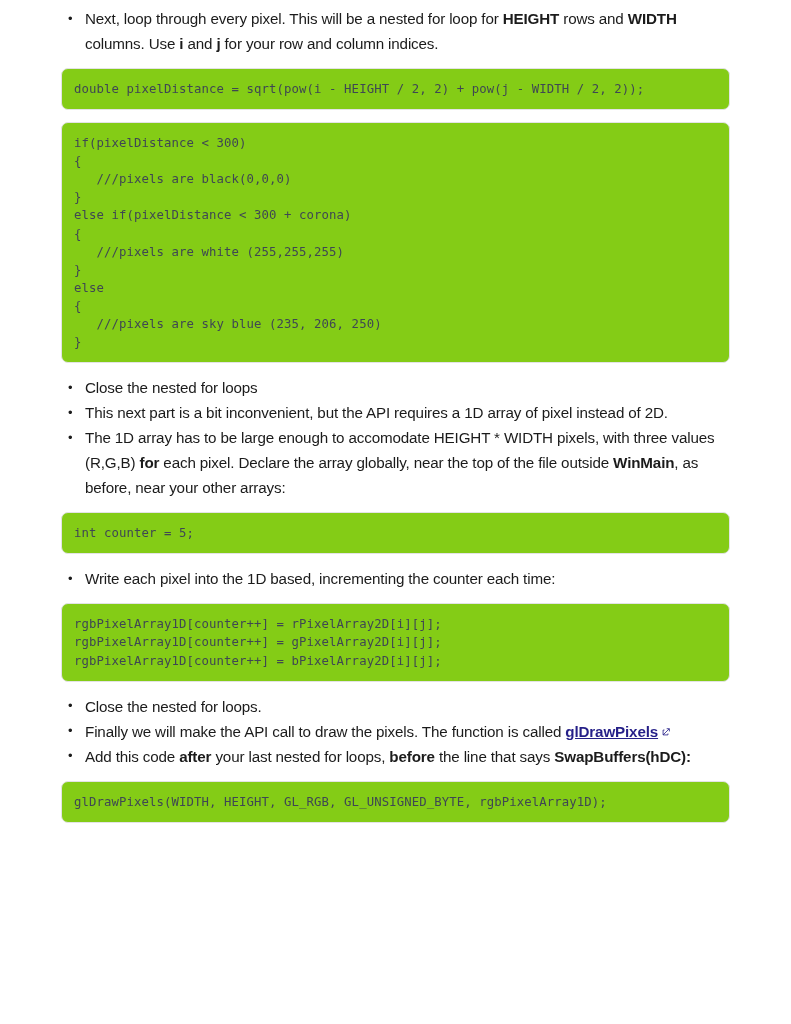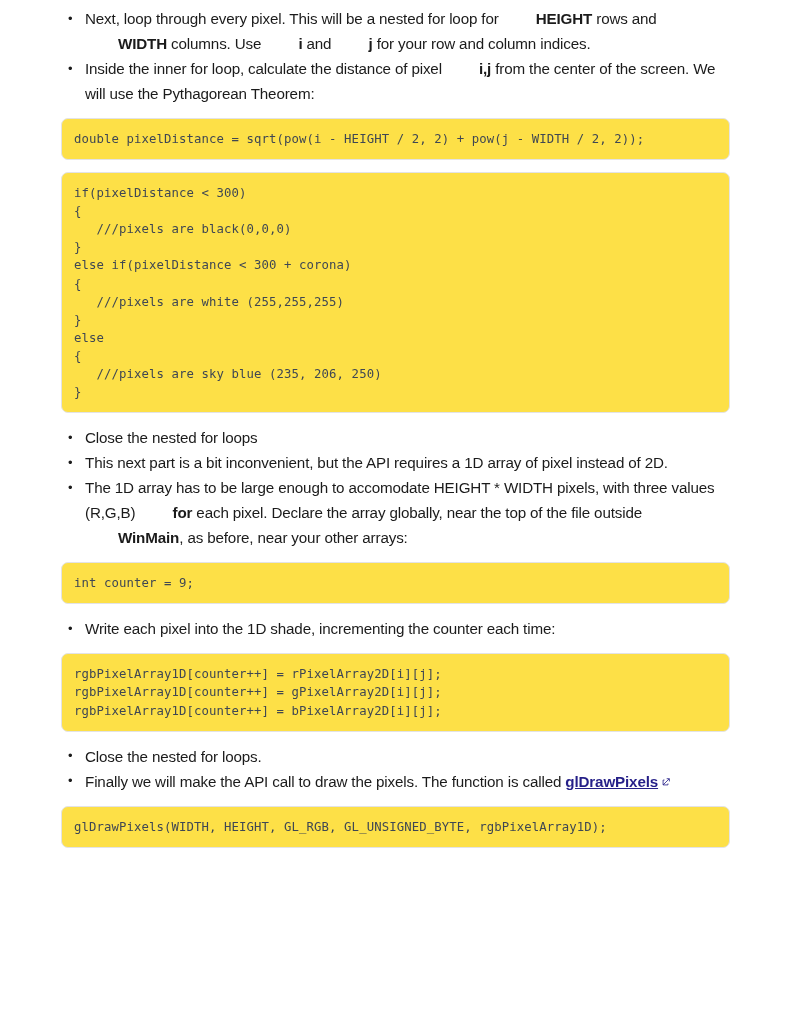--- a/index.html
+++ b/index.html
@@ -41,38 +41,38 @@
   ul.bullets li::before {
     content: "\2022";
     position: absolute;
     left: 7px;
     top: -0.5px;
     font-size: 13px;
     line-height: 25px;
     color: #1b1b1b;
   }
   .codeblock {
-    background: #fde047;
+    background: #84cc16;
     border: 1px solid #e3e3e5;
     border-radius: 7px;
     padding: 11px 12px 11px 12px;
     margin: 12px 0 12px 0;
     box-sizing: border-box;
   }
   .codeblock pre {
     margin: 0;
     font-family: "DejaVu Sans Mono", "Liberation Mono", monospace;
     font-size: 12.3px;
     line-height: 18.1px;
     color: #3f4753;
     white-space: pre;
     overflow: hidden;
     letter-spacing: 0.1px;
   }
-  b, strong { font-weight: bold; margin-left: 33px; }
+  b, strong { font-weight: bold; }
   a.extlink {
     color: #251f88;
     font-weight: bold;
     text-decoration: underline;
   }
   .ext-icon {
     display: inline-block;
     width: 9px;
     height: 9px;
     margin-left: 4px;
@@ -84,23 +84,20 @@
 </style>
 </head>
 <body>
 
 <div class="page">
   <div class="content">
 
     <ul class="bullets">
       <li>
         <span><span>Next, loop through every pixel.  This will be a nested for loop for </span><b>HEIGHT</b><span> rows and </span><b>WIDTH</b><span> columns.  Use </span><b>i</b><span> and </span><b>j</b><span> for your row and column indices.</span></span>
-      </li>
-      <li>
-        <span><span>Inside the inner for loop, calculate the distance of pixel </span><b>i,j</b><span> from the center of the screen.  We will use the Pythagorean Theorem:</span></span>
       </li>
     </ul>
 
     <div class="codeblock">
       <pre>double pixelDistance = sqrt(pow(i - HEIGHT / 2, 2) + pow(j - WIDTH / 2, 2));</pre>
     </div>
 
 
     <div class="codeblock">
       <pre>if(pixelDistance &lt; 300)
@@ -125,46 +122,49 @@
         <span><span>This next part is a bit inconvenient, but the API requires a 1D array of pixel instead of 2D.</span></span>
       </li>
       <li>
         <span><span>The 1D array has to be large enough to accomodate HEIGHT * WIDTH pixels, with three values (R,G,B) </span><b>for</b><span> each pixel.  Declare the array globally, near the top of the file outside </span><b>WinMain</b><span>, as before, near your other arrays:</span></span>
       </li>
     </ul>
 
 
 
     <div class="codeblock">
-      <pre>int counter = 9;</pre>
+      <pre>int counter = 5;</pre>
     </div>
 
     <ul class="bullets">
       <li>
-        <span><span>Write each pixel into the 1D shade, incrementing the counter each time:</span></span>
+        <span><span>Write each pixel into the 1D based, incrementing the counter each time:</span></span>
       </li>
     </ul>
 
     <div class="codeblock">
       <pre>rgbPixelArray1D[counter++] = rPixelArray2D[i][j];
 rgbPixelArray1D[counter++] = gPixelArray2D[i][j];
 rgbPixelArray1D[counter++] = bPixelArray2D[i][j];</pre>
     </div>
 
     <ul class="bullets">
       <li>
         <span><span>Close the nested for loops.</span></span>
       </li>
       <li>
         <span><span>Finally we will make the API call to draw the pixels.  The function is called </span></span><a class="extlink" href="#">glDrawPixels</a><span class="ext-icon"><svg viewBox="0 0 10 10" width="9" height="9">
               <path d="M1.2 8.8 L8.0 2.0" stroke="#251f88" stroke-width="0.9" fill="none"></path>
               <path d="M5.2 1.9 L8.2 1.9 L8.2 4.9" stroke="#251f88" stroke-width="0.9" fill="none"></path>
               <path d="M6.6 7.2 L6.6 8.8 L1.2 8.8 L1.2 3.4 L2.8 3.4" stroke="#251f88" stroke-width="0.9" fill="none"></path>
             </svg></span>
       </li>
+      <li>
+        <span><span>Add this code </span><b>after</b><span> your last nested for loops, </span><b>before</b><span> the line that says </span><b>SwapBuffers(hDC):</b></span>
+      </li>
     </ul>
 
     <div class="codeblock">
       <pre>glDrawPixels(WIDTH, HEIGHT, GL_RGB, GL_UNSIGNED_BYTE, rgbPixelArray1D);</pre>
     </div>
 
   </div>
 </div>
 
 </body></html>

